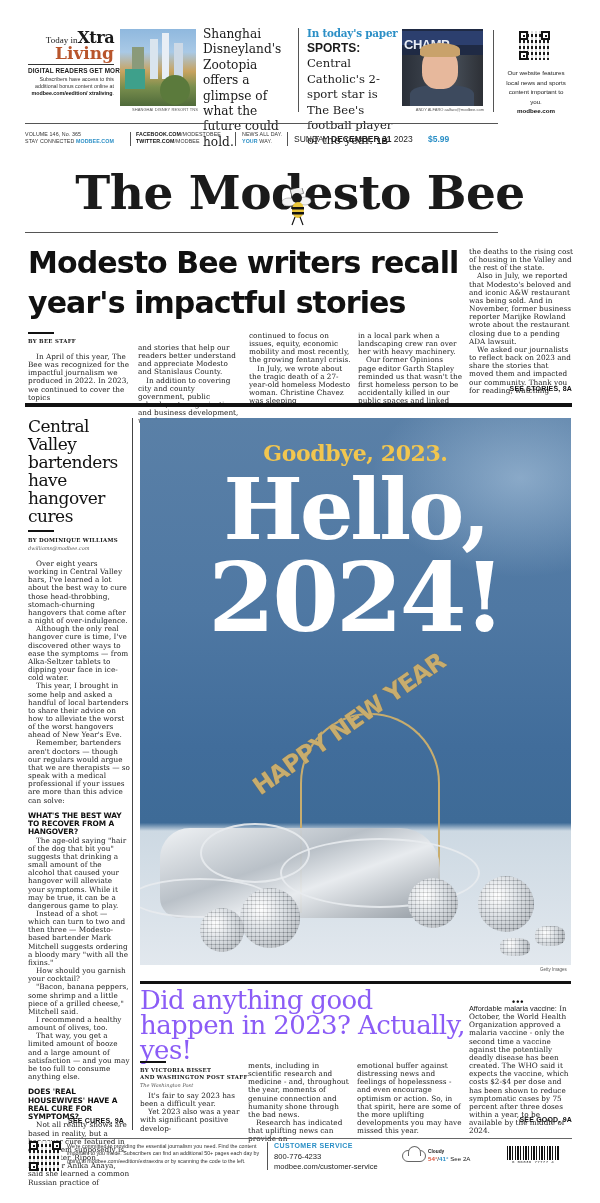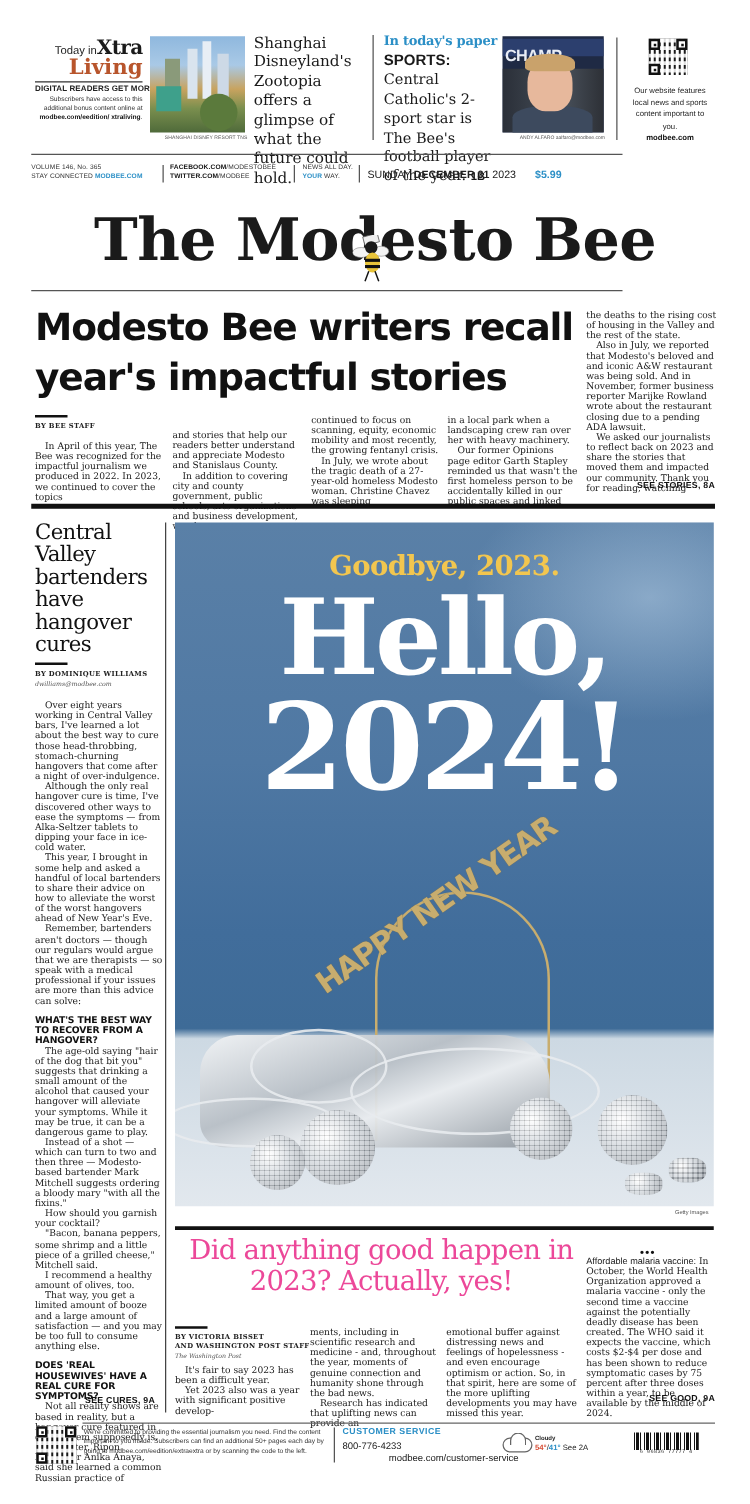--- a/index.html
+++ b/index.html
@@ -1,21 +1,21 @@
 <!DOCTYPE html>
 <html><head>
 <meta charset="utf-8">
 <style>
   * { box-sizing: border-box; margin: 0; padding: 0; }
   body { width: 600px; height: 1203px; background: #ffffff; position: relative; overflow: hidden; font-family: "Liberation Serif", serif; color: #1a1a1a; }
   .abs { position: absolute; }
 
   
   .xtra { left: 28px; top: 28px; width: 86px; text-align: right; }
-  .xtra .today { font-family: Liberation Sans, sans-serif; font-size: 9px; color: #222; }
+  .xtra .today { font-family: Liberation Serif, serif; font-size: 9px; color: #222; }
   .xtra .xtra-w { font-family: "DejaVu Serif", serif; font-weight: bold; font-size: 16px; color: #1a1a1a; letter-spacing: -0.5px; }
   .xtra .living { font-family: "DejaVu Serif", serif; font-weight: bold; font-size: 17px; color: #b8552c; line-height: 16px; margin-top: -2px; }
   .xtra .dig { border-top: 1px solid #333; margin-top: 3px; padding-top: 2px; font-family: "Liberation Sans", sans-serif; font-size: 6.4px; font-weight: bold; letter-spacing: 0.1px; color: #222; white-space: nowrap; }
   .xtra .sub { font-family: "Liberation Sans", sans-serif; font-size: 5.3px; line-height: 7px; color: #333; margin-top: 2px; }
   .xtra .sub b { color: #111; }
 
   .shanghai-photo { left: 120px; top: 29px; width: 76px; height: 77px; background: linear-gradient(180deg, #8fb8de 0%, #a9c9e6 30%, #c8a35f 55%, #7a8f4e 75%, #4f6a3a 100%); overflow: hidden; }
   .shanghai-photo .tw1 { left: 30px; top: 10px; width: 8px; height: 40px; background: #d9e4ee; }
   .shanghai-photo .tw2 { left: 42px; top: 4px; width: 7px; height: 46px; background: #e8eef5; }
   .shanghai-photo .tw3 { left: 54px; top: 14px; width: 9px; height: 36px; background: #cdd9e6; }
@@ -91,21 +91,21 @@
   .art .tiara-arc { left: 160px; top: 295px; width: 140px; height: 200px; border: 2px solid #c8ad6e; border-bottom: none; border-radius: 70px 70px 0 0; }
   .art .shoe { left: 20px; top: 410px; width: 280px; height: 90px; border-radius: 30px 40px 20px 20px; background: linear-gradient(160deg, #f2f4f6 0%, #b8bfc6 40%, #e9ecef 60%, #8e969e 100%); opacity: 0.95; }
   .art .ribbon { border: 2px solid #e8ebee; border-radius: 50%; opacity: 0.9; }
   .art .ball { border-radius: 50%; background:
       repeating-linear-gradient(0deg, rgba(255,255,255,0.25) 0 3px, rgba(0,0,0,0.12) 3px 4px),
       repeating-linear-gradient(90deg, rgba(255,255,255,0.25) 0 3px, rgba(0,0,0,0.12) 3px 4px),
       radial-gradient(circle at 35% 35%, #ffffff 0%, #c2c9d0 40%, #6f7780 100%); }
   .art-credit { left: 540px; top: 967px; font-family: "Liberation Sans", sans-serif; font-size: 4.5px; color: #555; }
 
   
-  .good-hed { left: 140px; top: 968px; width: 330px; font-family: "DejaVu Serif", serif; font-size: 22px; line-height: 25px; color: #ec4899; letter-spacing: -0.6px; text-align: center; }
+  .good-hed { left: 140px; top: 968px; width: 330px; font-family: "DejaVu Serif", serif; font-size: 26px; line-height: 25px; color: #8b5cf6; letter-spacing: -0.6px; }
   .dots { left: 512px; top: 997px; font-family: "Liberation Sans", sans-serif; font-weight: bold; font-size: 9px; color: #111; letter-spacing: 1px; }
   .brief-lead { font-family: "Liberation Sans", sans-serif; font-weight: normal; }
 
   
   .qr-foot { left: 29px; top: 1141px; width: 32px; height: 30px; }
   .foot-text { left: 67px; top: 1143px; width: 200px; font-family: "Liberation Sans", sans-serif; font-size: 5.3px; line-height: 7.4px; color: #333; }
   .cs-title { left: 274px; top: 1142px; font-family: "Liberation Sans", sans-serif; font-weight: bold; font-size: 7px; color: #2b8fc6; letter-spacing: 0.4px; }
   .cs-line { font-family: "Liberation Sans", sans-serif; font-size: 7.6px; color: #222; }
   .cloud { left: 402px; top: 1150px; width: 24px; height: 12px; border: 1px solid #666; border-radius: 10px; background: #fff; }
   .cloud::before { content: ""; position: absolute; left: 5px; top: -5px; width: 11px; height: 9px; border: 1px solid #666; border-bottom: none; border-radius: 10px 10px 0 0; background: #fff; }
@@ -205,21 +205,21 @@
 <div class="abs byline" style="left:28px; top:338px;">BY BEE STAFF</div>
 
 <div class="abs col" style="left:28px; top:353px; width:102px;">
   <p>In April of this year, The Bee was recognized for the impactful journalism we produced in 2022. In 2023, we continued to cover the topics</p>
 </div>
 <div class="abs col" style="left:138px; top:344px; width:104px;">
   <p class="noind">and stories that help our readers better understand and appreciate Modesto and Stanislaus County.</p>
   <p>In addition to covering city and county government, public schools, arts organizations and business development, we also</p>
 </div>
 <div class="abs col" style="left:249px; top:332px; width:104px;">
-  <p class="noind">continued to focus on scanning, equity, economic mobility and most recently, the growing fentanyl crisis.</p>
+  <p class="noind">continued to focus on issues, equity, economic mobility and most recently, the growing fentanyl crisis.</p>
   <p>In July, we wrote about the tragic death of a 27-year-old homeless Modesto woman. Christine Chavez was sleeping</p>
 </div>
 <div class="abs col" style="left:358px; top:332px; width:104px;">
   <p class="noind">in a local park when a landscaping crew ran over her with heavy machinery.</p>
   <p>Our former Opinions page editor Garth Stapley reminded us that wasn't the first homeless person to be accidentally killed in our public spaces and linked</p>
 </div>
 <div class="abs col" style="left:469px; top:248px; width:105px;">
   <p class="noind">the deaths to the rising cost of housing in the Valley and the rest of the state.</p>
   <p>Also in July, we reported that Modesto's beloved and and iconic A&amp;W restaurant was being sold. And in November, former business reporter Marijke Rowland wrote about the restaurant closing due to a pending ADA lawsuit.</p>
   <p>We asked our journalists to reflect back on 2023 and share the stories that moved them and impacted our community. Thank you for reading, watching</p>
@@ -304,20 +304,20 @@
 <div class="abs rule-thin" style="left:66px; top:1138px; width:506px; background:#666;"></div>
 <div class="abs qr qr-foot">
   <div class="finder" style="left:0;top:0;"></div>
   <div class="finder" style="right:0;top:0;"></div>
   <div class="finder" style="left:0;bottom:0;"></div>
 </div>
 <div class="abs foot-text">We're committed to providing the essential journalism you need. Find the content important to you inside. Subscribers can find an additional 50+ pages each day by going to modbee.com/eedition/extraextra or by scanning the code to the left.</div>
 <div class="abs vsep" style="left:267px; top:1142px; height:28px;"></div>
 <div class="abs cs-title">CUSTOMER SERVICE</div>
 <div class="abs cs-line" style="left:274px; top:1152px;">800-776-4233</div>
-<div class="abs cs-line" style="left:274px; top:1162px;margin-left:37px;">modbee.com/customer-service</div>
+<div class="abs cs-line" style="left:274px; top:1162px;">modbee.com/customer-service</div>
 
 <div class="abs cloud"></div>
 <div class="abs wx-label">Cloudy</div>
 <div class="abs wx-temps"><span class="hi">54°</span><span>/</span><span class="lo">41°</span><span> See 2A</span></div>
 
 <div class="abs barcode"></div>
 <div class="abs barcode-num">6  06836  77777  4</div>
 
 </body></html>

